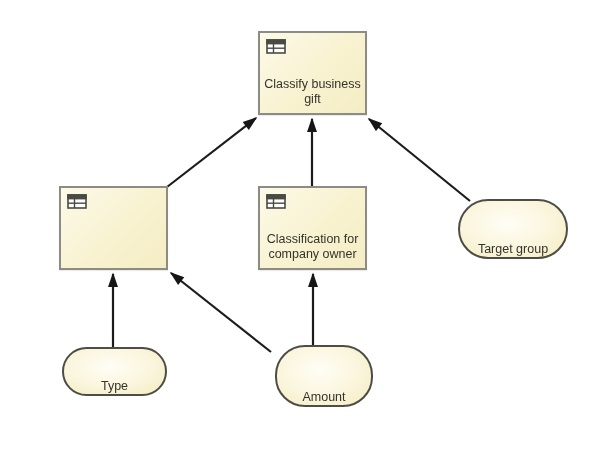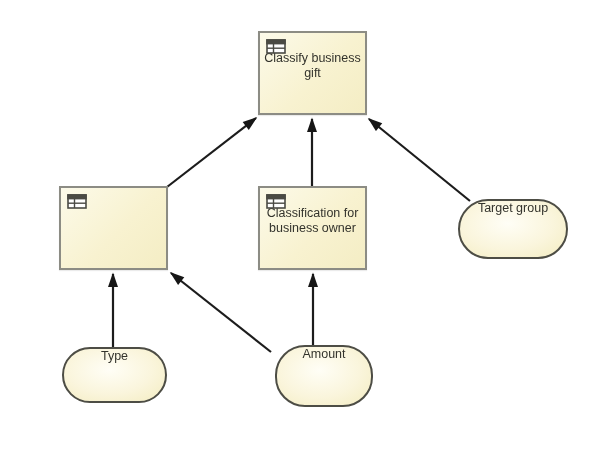--- a/index.html
+++ b/index.html
@@ -18,21 +18,21 @@
   .edges {
     position: absolute;
     left: 0; top: 0;
     width: 600px; height: 458px;
     pointer-events: none;
   }
   .node {
     position: absolute;
     box-sizing: border-box;
     display: flex;
-    align-items: flex-start;
+    align-items: flex-end;
     justify-content: center;
     text-align: center;
     color: #33332c;
     font-size: 12.5px;
     line-height: 1.22;
   }
   .decision {
     background: linear-gradient(135deg, #fcfae9 0%, #f8f2d0 55%, #f4edc4 100%);
     border: 2px solid #8c8c84;
     padding: 18px 3px 6px 3px;
@@ -53,21 +53,21 @@
   }
   .node .label {
     display: block;
     width: 100%;
   }
   
   #node-gift      { left: 258px; top: 31px;  width: 109px; height: 84px; }
   #node-employees { left: 59px;  top: 186px; width: 109px; height: 84px; }
   #node-owner     { left: 258px; top: 186px; width: 109px; height: 84px; }
   #node-target    { left: 458px; top: 199px; width: 110px; height: 60px; }
-  #node-type      { left: 62px;  top: 347px; width: 105px; height: 56px; }
+  #node-type      { left: 62px;  top: 347px; width: 105px; height: 49px; }
   #node-amount    { left: 275px; top: 345px; width: 98px;  height: 62px; }
 </style>
 </head>
 <body>
 
 <div class="canvas">
 
   <svg class="edges">
     <defs>
       <marker id="arrowhead" markerUnits="userSpaceOnUse" markerWidth="16" markerHeight="12" refX="13.5" refY="5.5" orient="auto">
@@ -107,21 +107,21 @@
 
   <div class="node decision" id="node-owner">
     <span class="tbl-icon">
       <svg width="20" height="15" viewBox="0 0 20 15">
         <rect x="1" y="1" width="18" height="13" fill="#ffffff" stroke="#4a4a44" stroke-width="1.6"></rect>
         <rect x="1" y="1" width="18" height="3.6" fill="#4a4a44" stroke="#4a4a44" stroke-width="1.6"></rect>
         <line x1="7.5" y1="4.6" x2="7.5" y2="14" stroke="#4a4a44" stroke-width="1.4"></line>
         <line x1="1" y1="9.2" x2="19" y2="9.2" stroke="#4a4a44" stroke-width="1.4"></line>
       </svg>
     </span>
-    <span class="label">Classification for business owner</span>
+    <span class="label">Classification for company owner</span>
   </div>
 
   <div class="node input-data" id="node-target">
     <span class="label">Target group</span>
   </div>
 
   <div class="node input-data" id="node-type">
     <span class="label">Type</span>
   </div>
 

